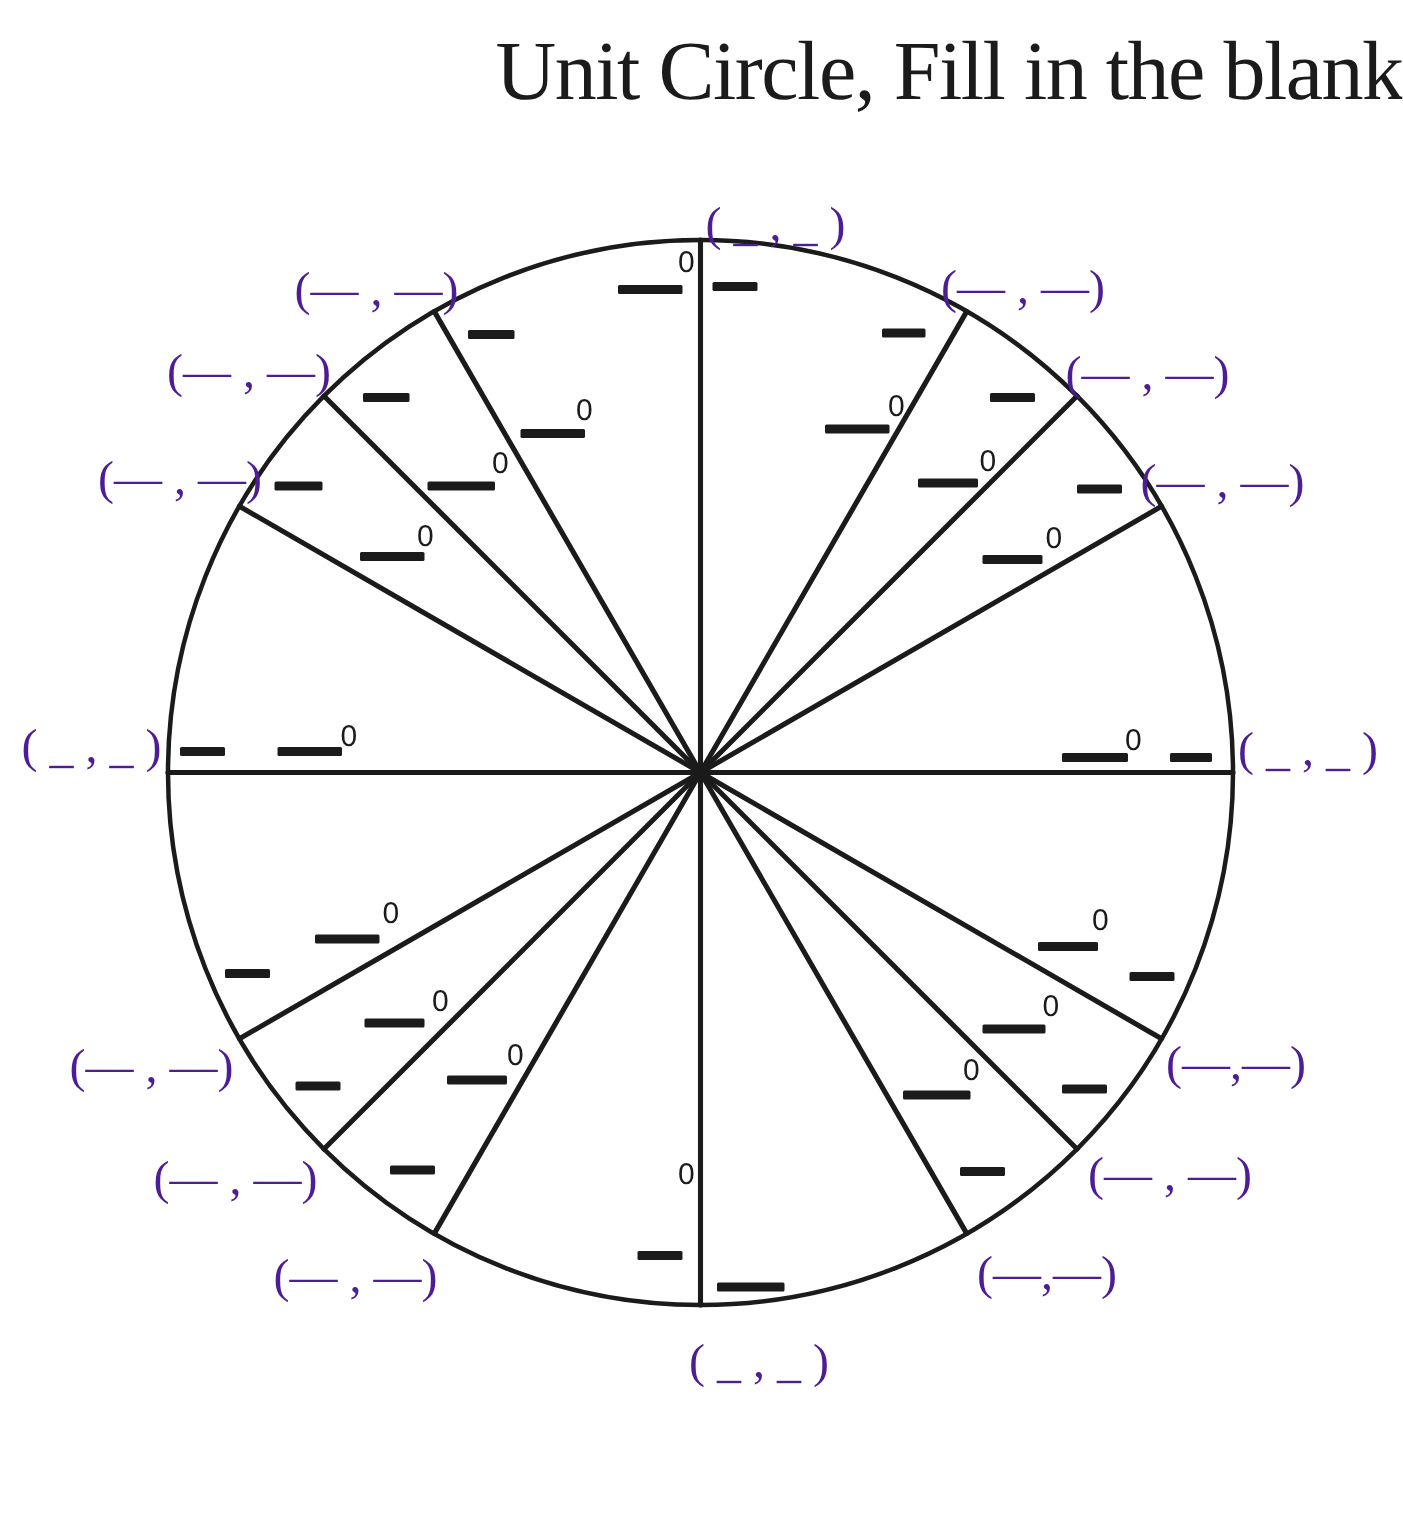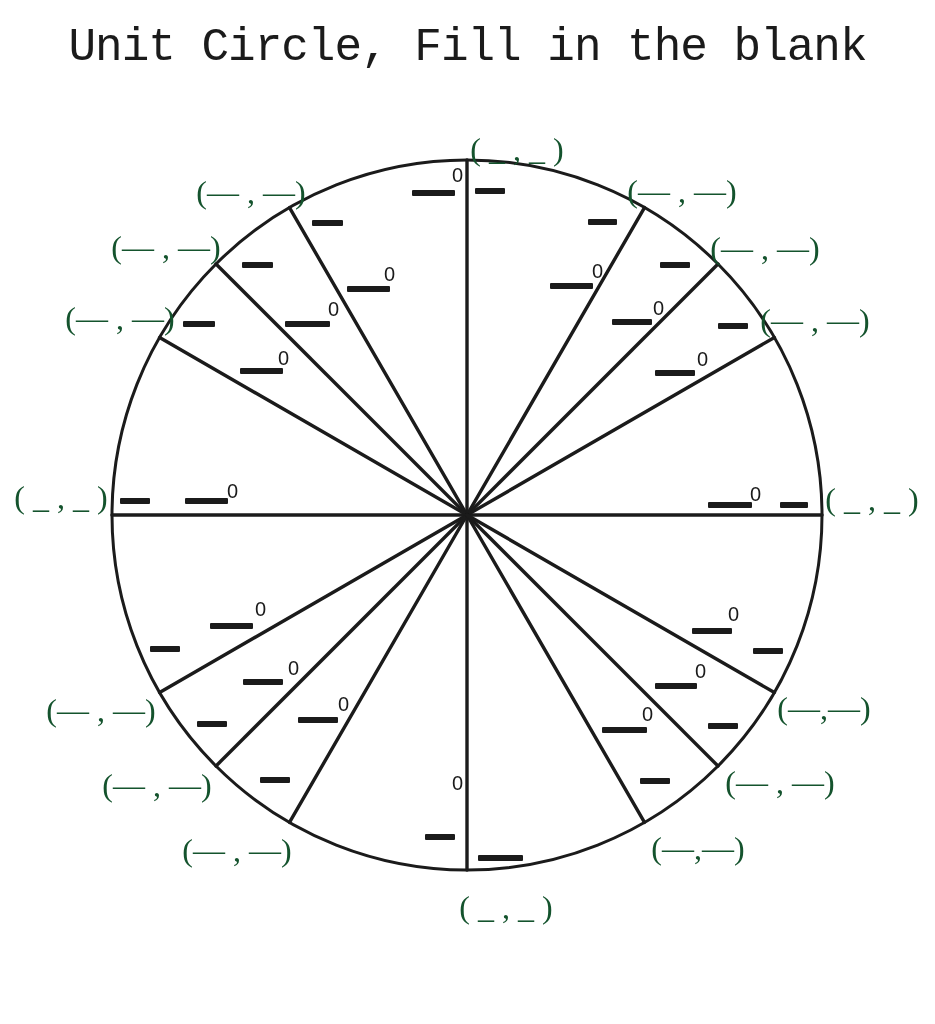--- a/index.html
+++ b/index.html
@@ -10,27 +10,26 @@
     background: #ffffff;
     overflow: hidden;
     font-family: "Liberation Serif", serif;
     color: #1b1b1b;
   }
   .title {
     position: absolute;
     left: 0;
     top: 12px;
     width: 100%;
-    text-align: center;
-    font-size: 46px;
+    text-align: right;
+    font-size: 56px;
     line-height: 72px;
     letter-spacing: -1px;
     font-weight: 400;
     white-space: nowrap;
-    font-family: Liberation Mono, monospace;
   }
   .figure-svg {
     position: absolute;
     left: 0;
     top: 0;
     width: 935px;
     height: 1024px;
   }
   .labels-layer {
     position: absolute;
@@ -40,21 +39,21 @@
     height: 1024px;
     pointer-events: none;
   }
   .coord-label {
     position: absolute;
     transform: translate(-50%, -50%);
     font-size: 32px;
     line-height: 32px;
     white-space: nowrap;
     font-family: "Liberation Serif", serif;
-    color: #14532d;
+    color: #4c1d95;
   }
   .blank-dash {
     position: absolute;
     height: 6px;
     background: #1b1b1b;
     border-radius: 1px;
   }
   .blank-dash.radian { height: 6px; }
   .degree-sup {
     position: absolute;

